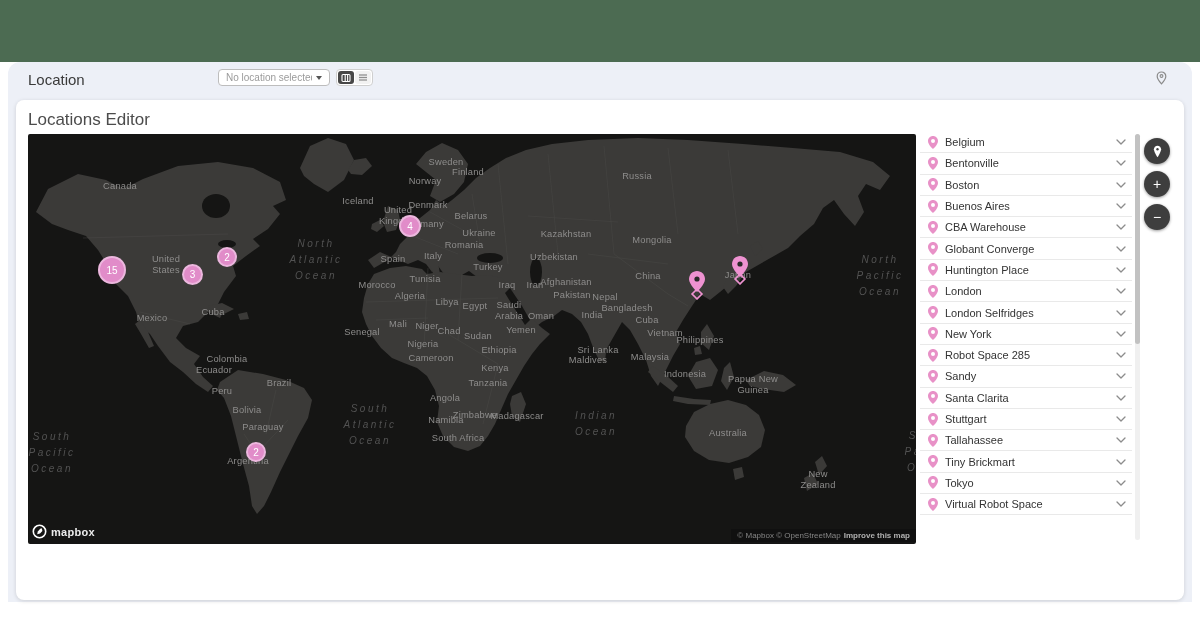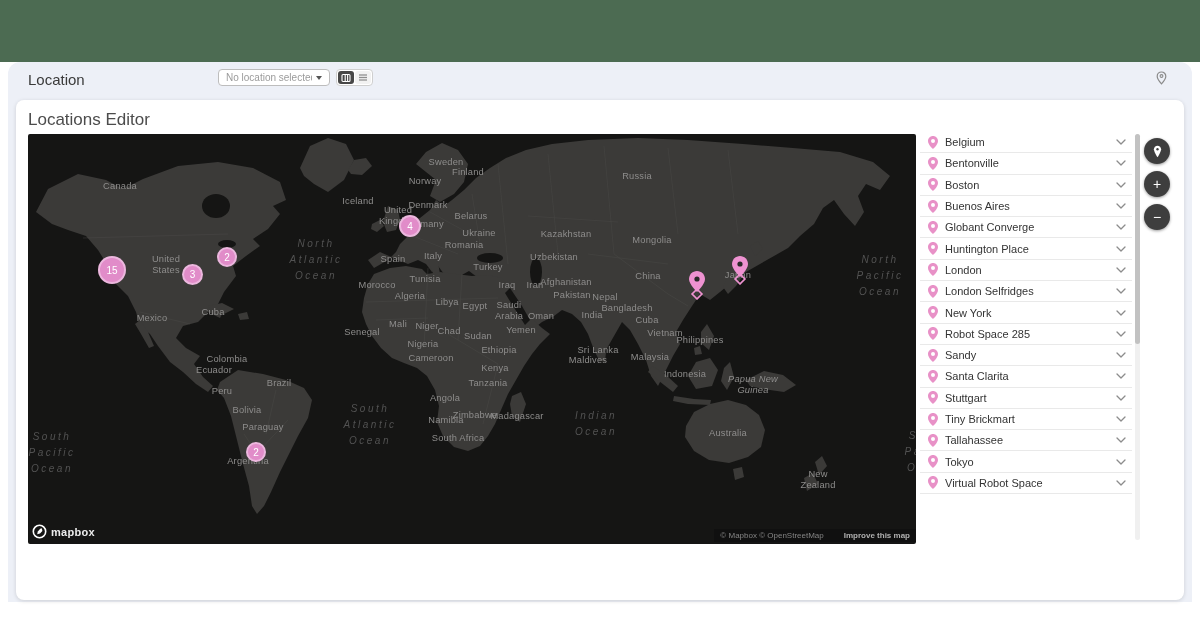--- a/index.html
+++ b/index.html
@@ -36,21 +36,21 @@
                font-size:10px;letter-spacing:2.5px;line-height:16px;text-align:center;white-space:pre-line;}
   .country-label{position:absolute;transform:translate(-50%,-50%);color:#8e8d8c;font-size:9.3px;
                letter-spacing:.2px;line-height:10.5px;text-align:center;white-space:pre-line;}
   .cluster{position:absolute;border-radius:50%;background:#e18cc9;border:2px solid rgba(246,219,238,.55);
            color:#fff;font-size:10px;display:flex;align-items:center;justify-content:center;
            box-sizing:border-box;cursor:pointer;}
   .pin{position:absolute;width:20px;height:30px;cursor:pointer;}
   .mapbox-logo{position:absolute;left:4px;bottom:5px;display:flex;align-items:center;gap:4px;
                color:rgba(255,255,255,.92);font-size:11px;font-weight:bold;letter-spacing:.3px;cursor:pointer;}
   .attribution{position:absolute;right:0;bottom:2px;height:13px;background:#101010;display:flex;
-               align-items:center;padding:0 6px;font-size:8px;color:#858585;gap:20px;text-align:right;}
+               align-items:center;padding:0 6px;font-size:8px;color:#858585;gap:3px;text-align:right;}
   .attribution .improve{color:#b0b0b0;font-weight:bold;text-decoration:none;cursor:pointer;}
   
   .loc-list{position:absolute;left:904px;top:32px;width:212px;}
   .loc-row{height:21.3px;display:flex;align-items:center;border-bottom:1px solid #e9e9e9;
            padding:0 6px 0 8px;box-sizing:border-box;cursor:pointer;background:#fff;}
   .loc-pin{width:10px;display:flex;margin-right:7px;}
   .loc-label{flex:1;font-size:11px;color:#333;white-space:nowrap;overflow:hidden;}
   .loc-chevron{display:flex;cursor:pointer;}
   .scrollbar{position:absolute;left:1119px;top:34px;width:5px;height:406px;background:#f0f0f0;border-radius:3px;}
   .scrollbar .thumb{width:5px;height:210px;background:#c2c2c2;border-radius:3px;}
@@ -325,21 +325,21 @@
             <div class="country-label" style="left: 619px; top: 186px;">Cuba</div>
 
             <div class="country-label" style="left: 637px; top: 199px;">Vietnam</div>
 
             <div class="country-label" style="left: 672px; top: 206px;">Philippines</div>
 
             <div class="country-label" style="left: 622px; top: 223px;">Malaysia</div>
 
             <div class="country-label" style="left: 657px; top: 240px;">Indonesia</div>
 
-            <div class="country-label" style="left: 725px; top: 250px; font-style: italic;">Papua New
+            <div class="country-label" style="left: 725px; top: 250px;">Papua New
 Guinea</div>
 
             <div class="country-label" style="left: 700px; top: 299px;">Australia</div>
 
             <div class="country-label" style="left: 790px; top: 345px;">New
 Zealand</div>
           </div>
 
         <div>
 
@@ -438,20 +438,33 @@
               </svg>
             </span>
             <span class="loc-label">Buenos Aires</span>
             <span class="loc-chevron">
               <svg width="10" height="6" viewBox="0 0 10 6">
                 <polyline points="1,1 5,5 9,1" fill="none" stroke="#8c8c8c" stroke-width="1.3" stroke-linecap="round" stroke-linejoin="round"></polyline>
               </svg>
             </span>
           </div>
 
+          <div class="loc-row">
+            <span class="loc-pin">
+              <svg width="10" height="13" viewBox="0 0 10 13">
+                <path fill-rule="evenodd" fill="#e891c7" d="M5 0C2.2 0 0 2.2 0 5c0 3.7 5 8 5 8s5-4.3 5-8C10 2.2 7.8 0 5 0zm0 7a2 2 0 1 1 0-4 2 2 0 0 1 0 4z"></path>
+              </svg>
+            </span>
+            <span class="loc-label">CBA Warehouse</span>
+            <span class="loc-chevron">
+              <svg width="10" height="6" viewBox="0 0 10 6">
+                <polyline points="1,1 5,5 9,1" fill="none" stroke="#8c8c8c" stroke-width="1.3" stroke-linecap="round" stroke-linejoin="round"></polyline>
+              </svg>
+            </span>
+          </div>
 
           <div class="loc-row">
             <span class="loc-pin">
               <svg width="10" height="13" viewBox="0 0 10 13">
                 <path fill-rule="evenodd" fill="#e891c7" d="M5 0C2.2 0 0 2.2 0 5c0 3.7 5 8 5 8s5-4.3 5-8C10 2.2 7.8 0 5 0zm0 7a2 2 0 1 1 0-4 2 2 0 0 1 0 4z"></path>
               </svg>
             </span>
             <span class="loc-label">Globant Converge</span>
             <span class="loc-chevron">
               <svg width="10" height="6" viewBox="0 0 10 6">
@@ -572,35 +585,35 @@
               </svg>
             </span>
           </div>
 
           <div class="loc-row">
             <span class="loc-pin">
               <svg width="10" height="13" viewBox="0 0 10 13">
                 <path fill-rule="evenodd" fill="#e891c7" d="M5 0C2.2 0 0 2.2 0 5c0 3.7 5 8 5 8s5-4.3 5-8C10 2.2 7.8 0 5 0zm0 7a2 2 0 1 1 0-4 2 2 0 0 1 0 4z"></path>
               </svg>
             </span>
+            <span class="loc-label">Tallahassee</span>
+            <span class="loc-chevron">
+              <svg width="10" height="6" viewBox="0 0 10 6">
+                <polyline points="1,1 5,5 9,1" fill="none" stroke="#8c8c8c" stroke-width="1.3" stroke-linecap="round" stroke-linejoin="round"></polyline>
+              </svg>
+            </span>
+          </div>
+
+          <div class="loc-row">
+            <span class="loc-pin">
+              <svg width="10" height="13" viewBox="0 0 10 13">
+                <path fill-rule="evenodd" fill="#e891c7" d="M5 0C2.2 0 0 2.2 0 5c0 3.7 5 8 5 8s5-4.3 5-8C10 2.2 7.8 0 5 0zm0 7a2 2 0 1 1 0-4 2 2 0 0 1 0 4z"></path>
+              </svg>
+            </span>
             <span class="loc-label">Tiny Brickmart</span>
-            <span class="loc-chevron">
-              <svg width="10" height="6" viewBox="0 0 10 6">
-                <polyline points="1,1 5,5 9,1" fill="none" stroke="#8c8c8c" stroke-width="1.3" stroke-linecap="round" stroke-linejoin="round"></polyline>
-              </svg>
-            </span>
-          </div>
-
-          <div class="loc-row">
-            <span class="loc-pin">
-              <svg width="10" height="13" viewBox="0 0 10 13">
-                <path fill-rule="evenodd" fill="#e891c7" d="M5 0C2.2 0 0 2.2 0 5c0 3.7 5 8 5 8s5-4.3 5-8C10 2.2 7.8 0 5 0zm0 7a2 2 0 1 1 0-4 2 2 0 0 1 0 4z"></path>
-              </svg>
-            </span>
-            <span class="loc-label">Tallahassee</span>
             <span class="loc-chevron">
               <svg width="10" height="6" viewBox="0 0 10 6">
                 <polyline points="1,1 5,5 9,1" fill="none" stroke="#8c8c8c" stroke-width="1.3" stroke-linecap="round" stroke-linejoin="round"></polyline>
               </svg>
             </span>
           </div>
 
           <div class="loc-row">
             <span class="loc-pin">
               <svg width="10" height="13" viewBox="0 0 10 13">

